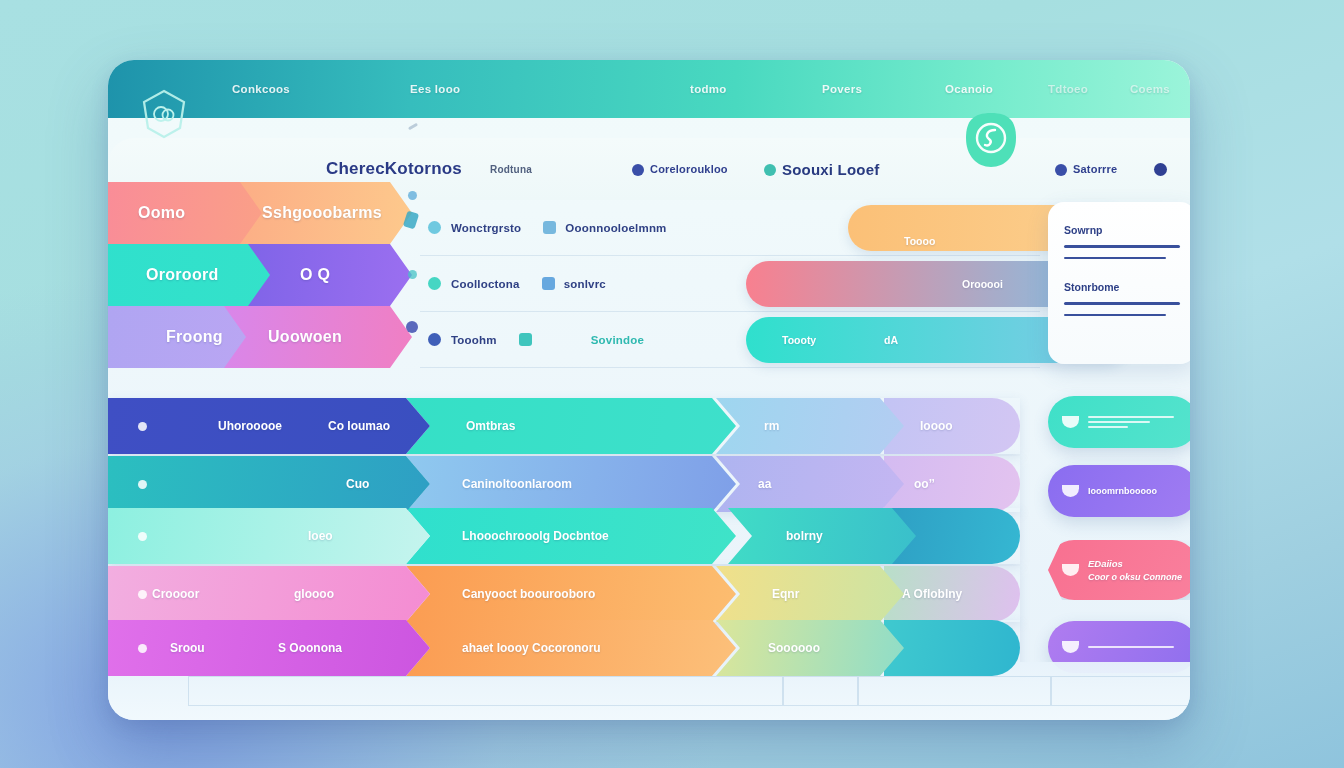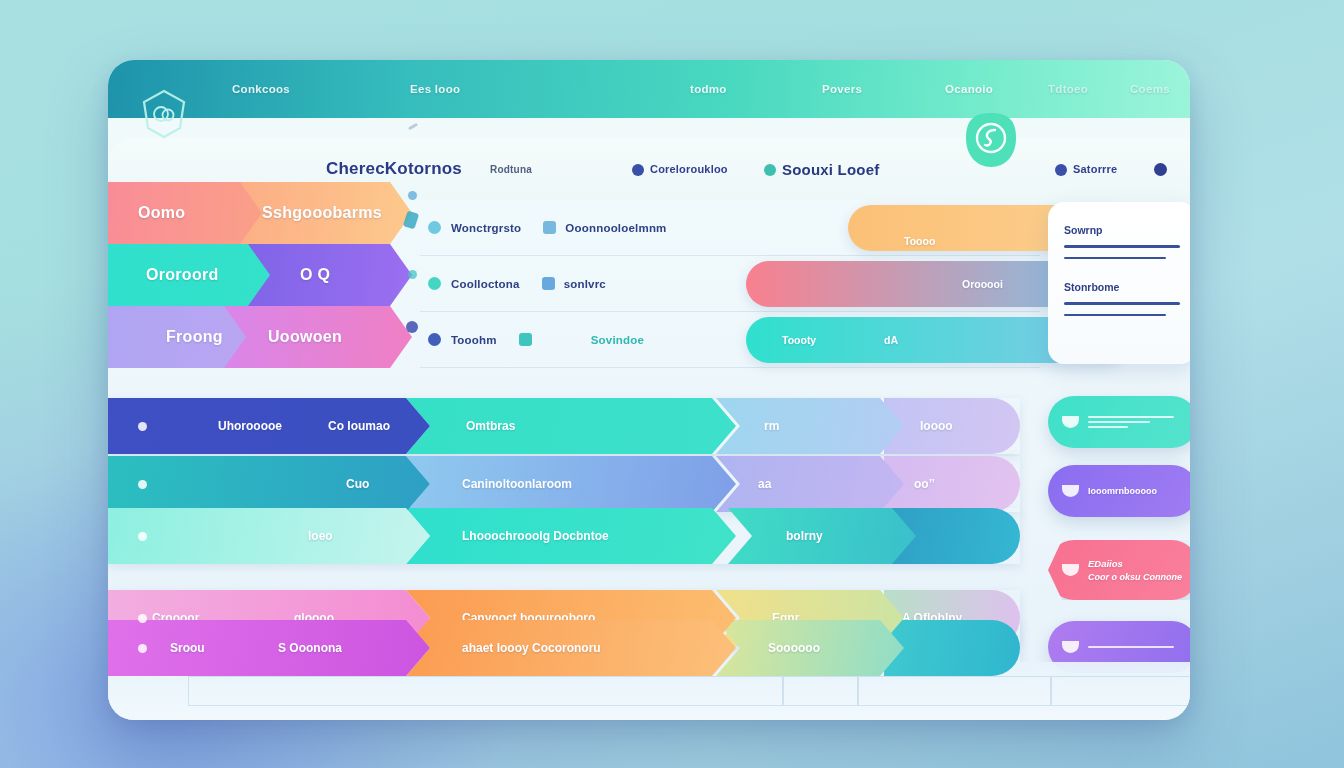--- a/index.html
+++ b/index.html
@@ -287,21 +287,21 @@
           <div class="lbl" style="left: 56px;">Lhooochrooolg Docbntoe</div>
         </div>
         <div class="seg notch-in" style="left: 620px; width: 188px; background: linear-gradient(100deg, rgb(64, 220, 198), rgb(58, 191, 203)); z-index: 8;">
           <div class="lbl" style="left: 58px;">bolrny</div>
         </div>
         <div class="seg round-r" style="left: 776px; width: 136px; background: linear-gradient(100deg, rgb(46, 159, 196), rgb(53, 183, 210)); z-index: 7;">
           <div class="lbl" style="left: 30px;"></div>
         </div>
         <div class="deco" style="left: 30px; top: 24px; width: 9px; height: 9px; background: rgba(255, 255, 255, 0.85); z-index: 20;"></div>
       </div>
-      <div class="banner" style="top: 530px;">
+      <div class="banner" style="top: 506px;">
         <div class="seg notch" style="left: 0px; width: 322px; background: linear-gradient(100deg, rgb(242, 174, 224), rgb(244, 140, 210)); z-index: 10;">
           <div class="lbl" style="left: 44px;">Croooor</div>
           <div class="lbl" style="left: 186px;">gloooo</div>
         </div>
         <div class="seg notch-in" style="left: 298px; width: 330px; background: linear-gradient(100deg, rgb(251, 156, 82), rgb(252, 189, 112)); z-index: 9;">
           <div class="lbl" style="left: 56px;">Canyooct boourooboro</div>
         </div>
         <div class="seg notch-in" style="left: 608px; width: 188px; background: linear-gradient(100deg, rgb(241, 224, 138), rgb(203, 228, 164)); z-index: 8;">
           <div class="lbl" style="left: 56px;">Eqnr</div>
         </div>

